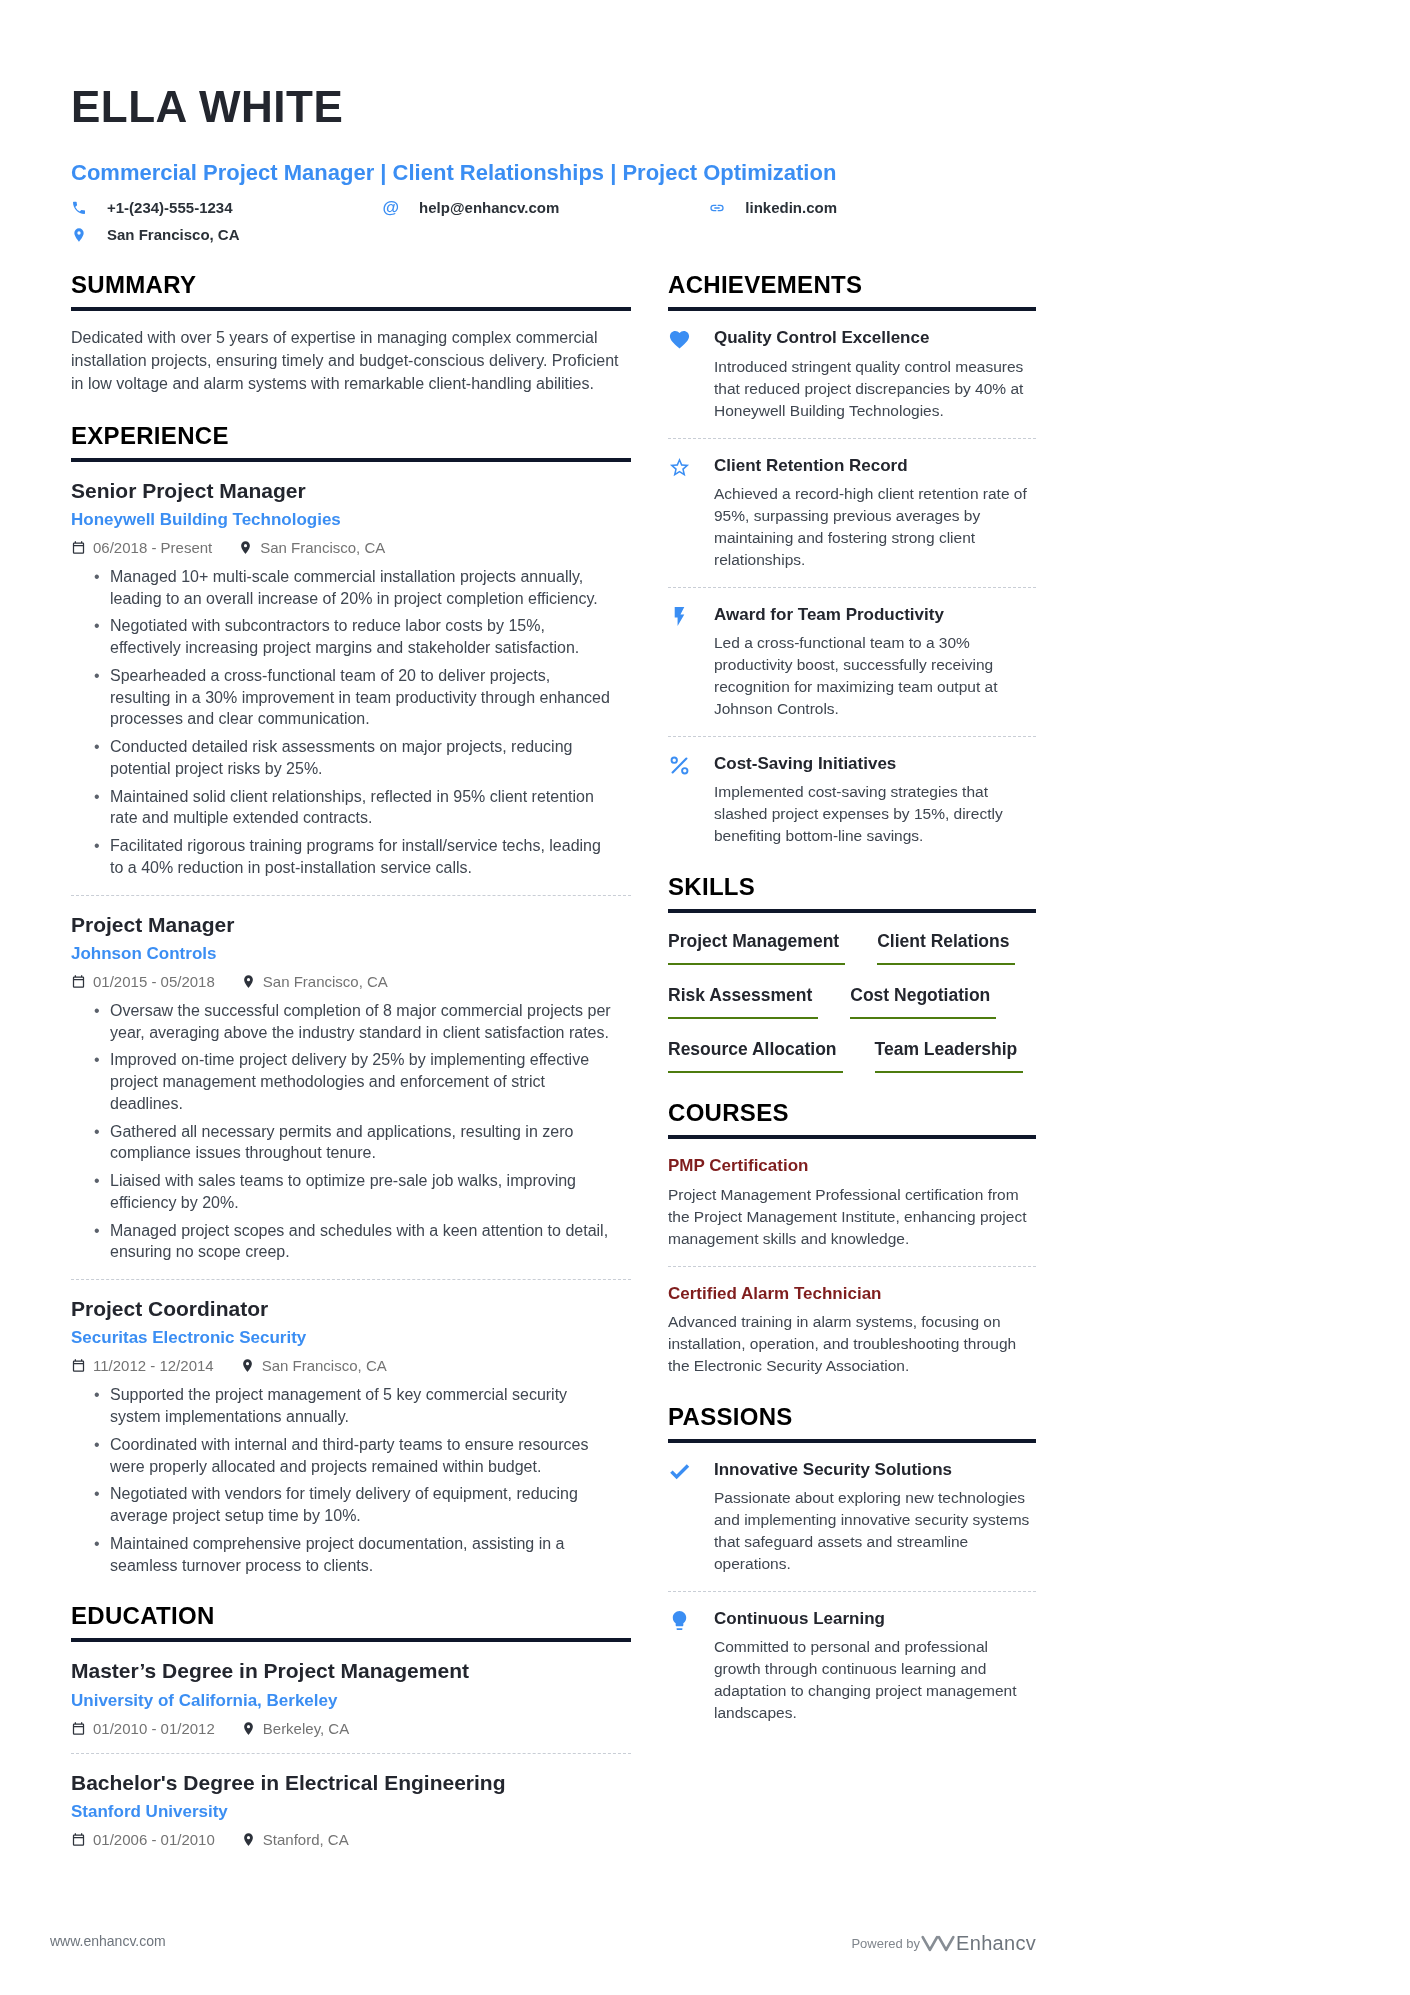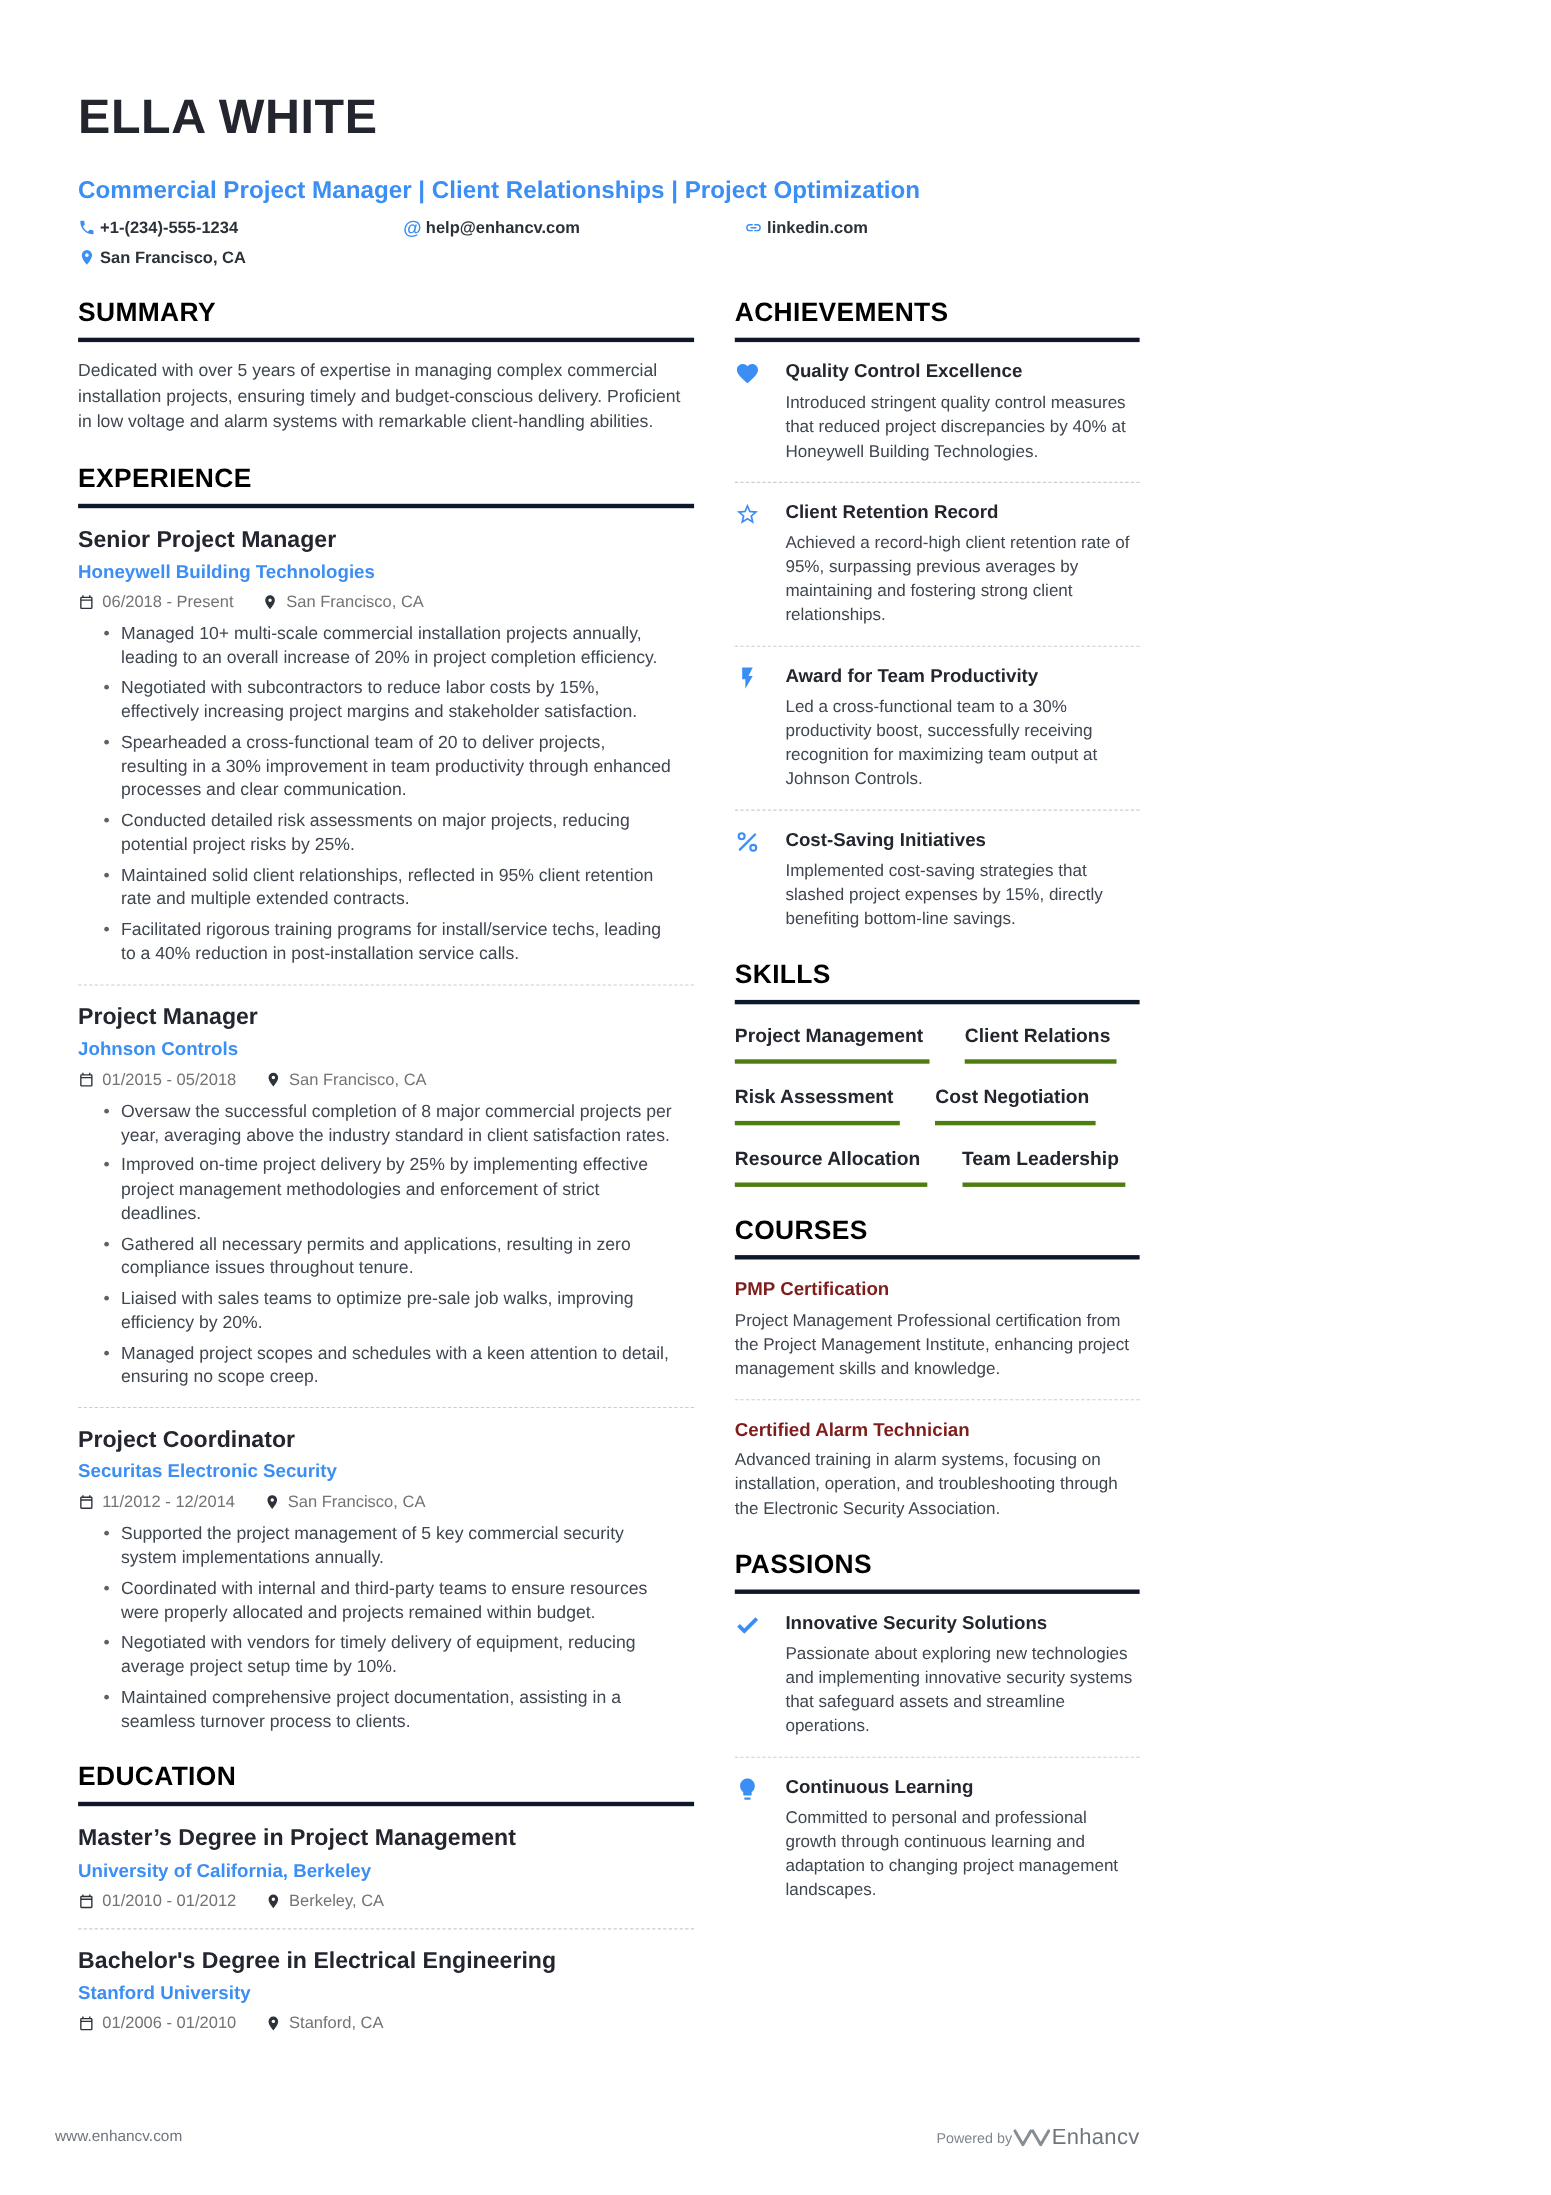--- a/index.html
+++ b/index.html
@@ -7,21 +7,21 @@
     width:1410px;height:1995px;background:#ffffff;position:relative;overflow:hidden;
     font-family:"Liberation Sans","DejaVu Sans",sans-serif;color:#3f4650;
   }
   .content{width:965px;margin-left:71px;padding-top:54px}
 
   
   .name{font-size:44px;font-weight:700;color:#23262e;letter-spacing:.5px;line-height:1.08}
   .headline{font-size:22px;font-weight:700;color:#3b8ef3;margin-top:7px}
   .contacts{display:flex;flex-wrap:wrap;column-gap:150px;row-gap:10px;margin-top:13px;
     font-size:15px;font-weight:700;color:#2b3138;align-items:center}
-  .contact{display:flex;align-items:flex-start;gap:4px}
+  .contact{display:flex;align-items:center;gap:20px}
   .cicon{width:16px;height:16px;fill:#3b8ef3;color:#3b8ef3;flex:none}
   .at{color:#3b8ef3;font-size:17px;font-weight:700;line-height:1}
 
   
   .columns{display:flex;gap:37px;margin-top:28px}
   .col-left{width:560px;flex:none}
   .col-right{width:368px;flex:none}
   section{margin-bottom:26px}
   h2{font-size:24px;font-weight:700;color:#000000;letter-spacing:.3px;
      border-bottom:4px solid #0f172a;padding-bottom:8px;margin:0 0 16px}
@@ -40,21 +40,21 @@
 
   .dash{border:none;border-top:1px dashed #c9ced6;margin:16px 0;height:0}
 
   
   .ach{display:grid;grid-template-columns:46px 1fr}
   .aicon{width:23px;height:23px;fill:#3b8ef3;color:#3b8ef3;margin-top:1px}
   .ach-title{font-size:17px;font-weight:700;color:#23262e;line-height:1.25}
   .ach-text{font-size:15.5px;line-height:1.42;color:#3f4650;margin-top:7px}
 
   .skills{display:flex;flex-wrap:wrap;column-gap:32px;row-gap:20px;padding-top:2px}
-  .skill{font-size:17.5px;font-weight:700;color:#23262e;border-bottom:4px solid #4d7c0f;
+  .skill{font-size:17.5px;font-weight:700;color:#23262e;border-bottom:2px solid #4d7c0f;
          padding:0 6px 11px 0}
 
   .course-title{font-size:17px;font-weight:700;color:#7f1d1d;line-height:1.25}
   .course-text{font-size:15.5px;line-height:1.42;color:#3f4650;margin-top:7px}
 
   
   .footer-left{position:absolute;left:50px;bottom:46px;font-size:14px;color:#6e757d;text-decoration:none}
   .footer-right{position:absolute;right:374px;bottom:40px;display:flex;align-items:center;}
   .powered{font-size:13px;color:#80868d}
   .logo{width:36px;height:21px;color:#878d94}

